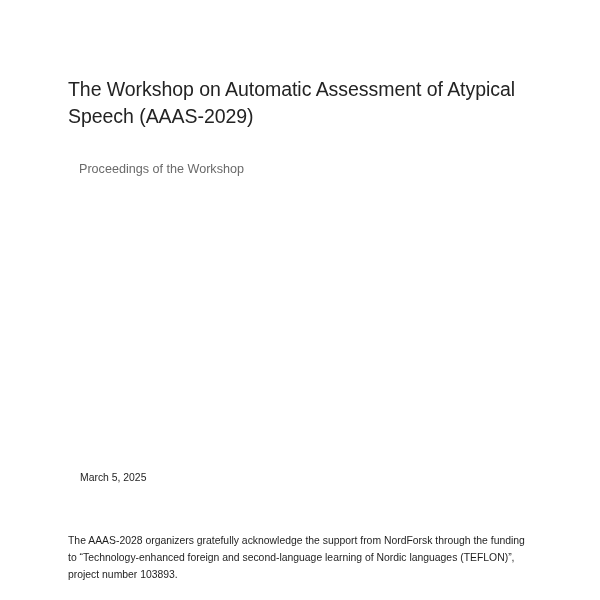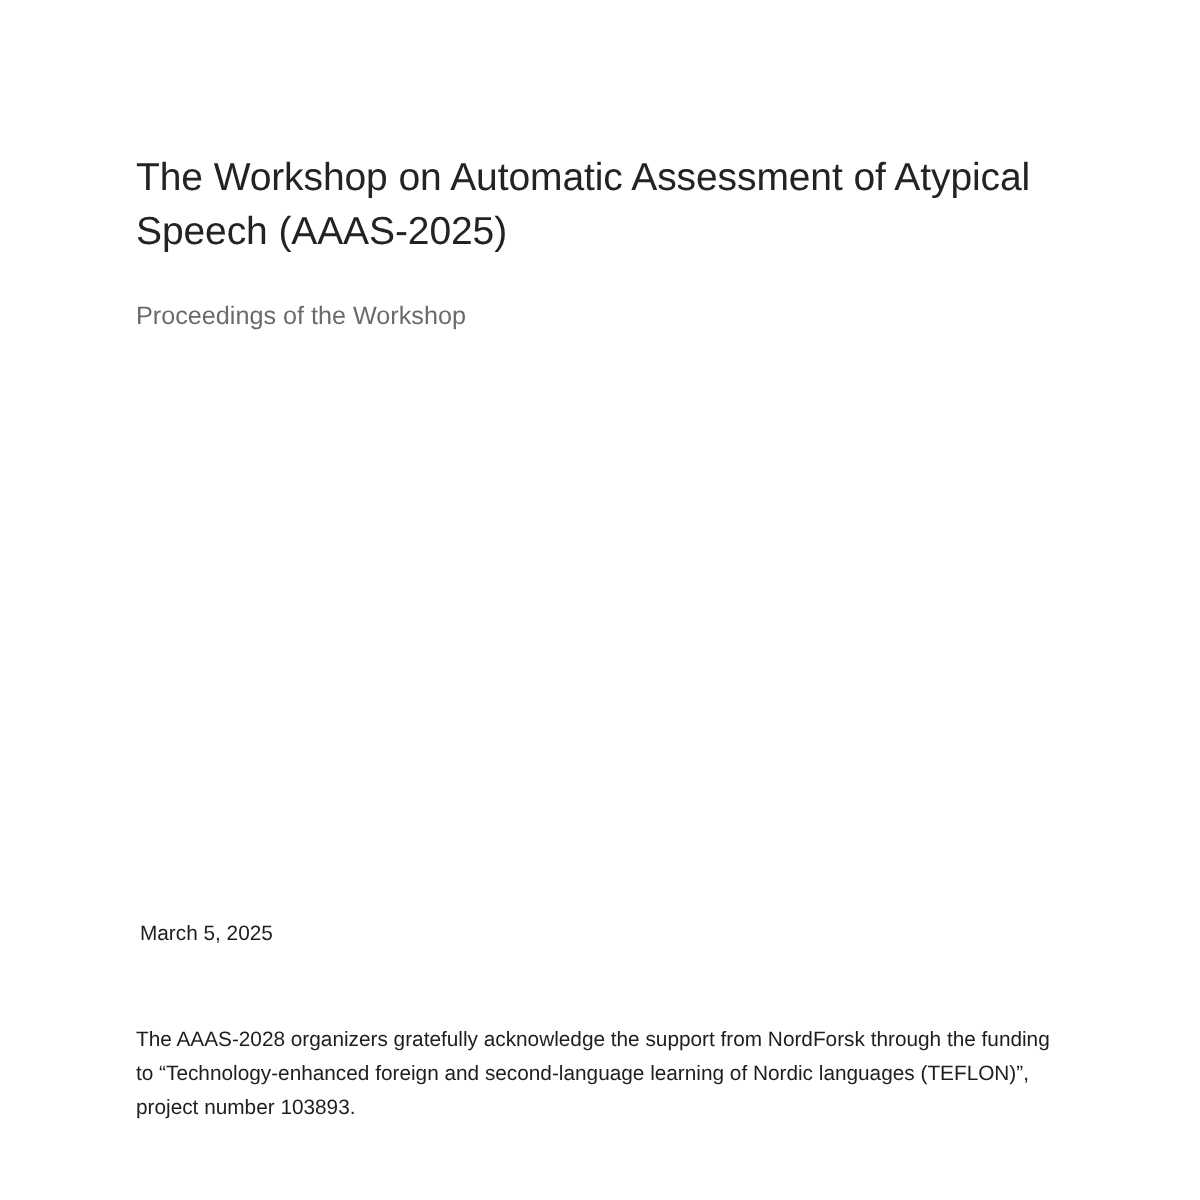--- a/index.html
+++ b/index.html
@@ -42,39 +42,39 @@
     margin: 0;
     font-family: "Liberation Sans", sans-serif;
     font-size: 19.5px;
     font-weight: 400;
     line-height: 27px;
     color: #232323;
     letter-spacing: -0.05px;
   }
 
   .doc-subtitle {
-    margin: 0;
+    margin: 11px;
     padding-top: 20px;
     font-family: "Liberation Sans", sans-serif;
     font-size: 12.6px;
     font-weight: 400;
     line-height: 17px;
     color: #6a6a6a;
   }
 
   
   .info-block {
     position: absolute;
     top: 458px;
     left: 0;
     width: 470px;
   }
 
   .info-line {
-    margin: 2px;
+    margin: 12px;
     font-family: "Liberation Sans", sans-serif;
     font-size: 10.4px;
     font-weight: 400;
     line-height: 15.6px;
     color: #1e1e1e;
   }
 
   .block-gap {
     height: 17px;
   }
@@ -90,21 +90,21 @@
   }
 </style>
 </head>
 <body>
 
 <div class="page">
 
   <div class="content-column">
 
     <div class="title-block">
-      <h1 class="doc-title">The Workshop on Automatic Assessment of Atypical Speech (AAAS-2025)</h1>
+      <h1 class="doc-title">The Workshop on Automatic Assessment of Atypical Speech (AAAS-2029)</h1>
       <p class="doc-subtitle">Proceedings of the Workshop</p>
     </div>
 
     <div class="info-block">
 
       <p class="info-line">March 5, 2025</p>
 
 
       <div class="block-gap"></div>
 

